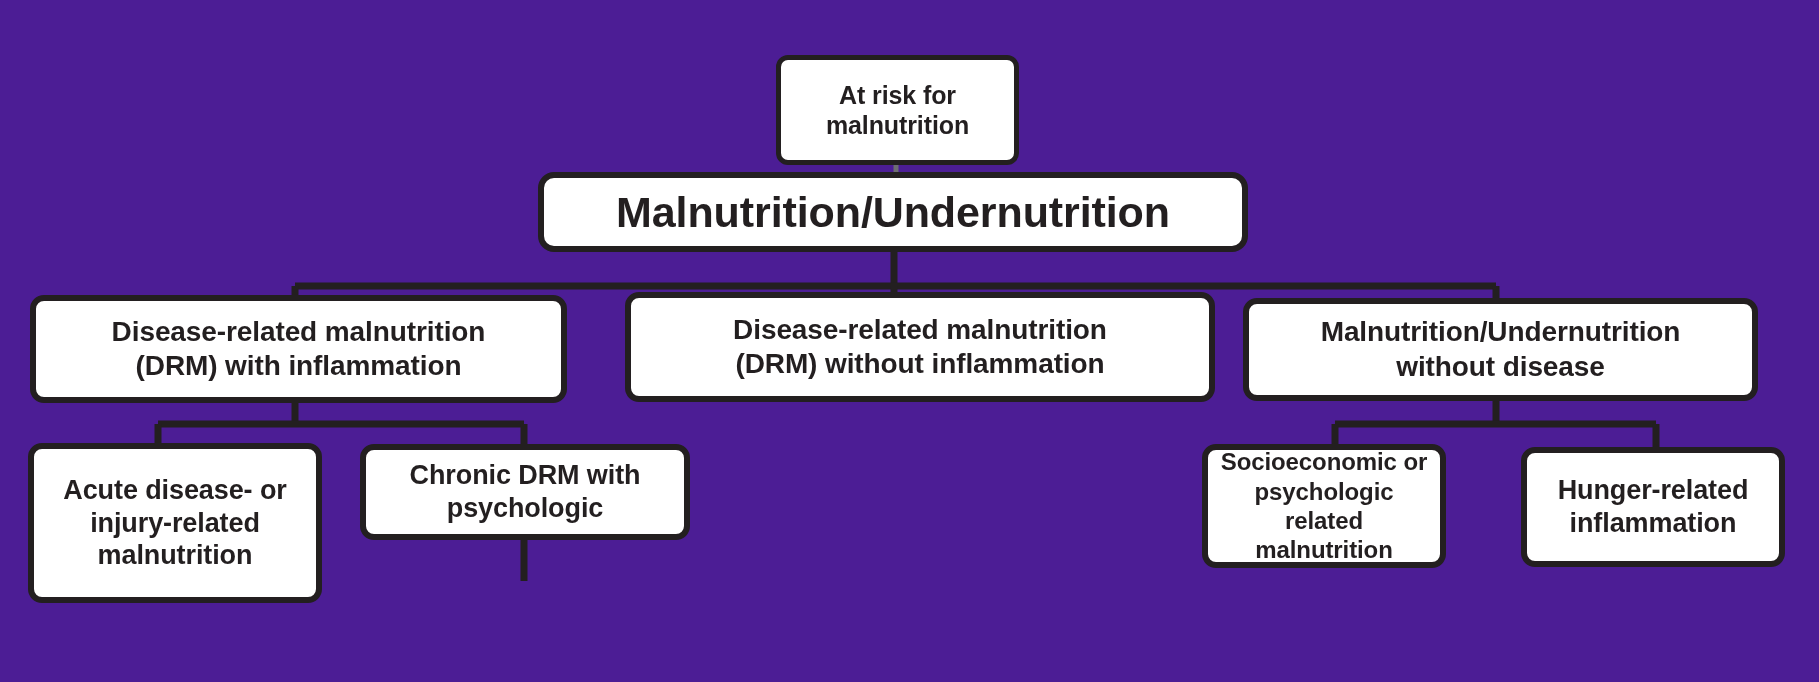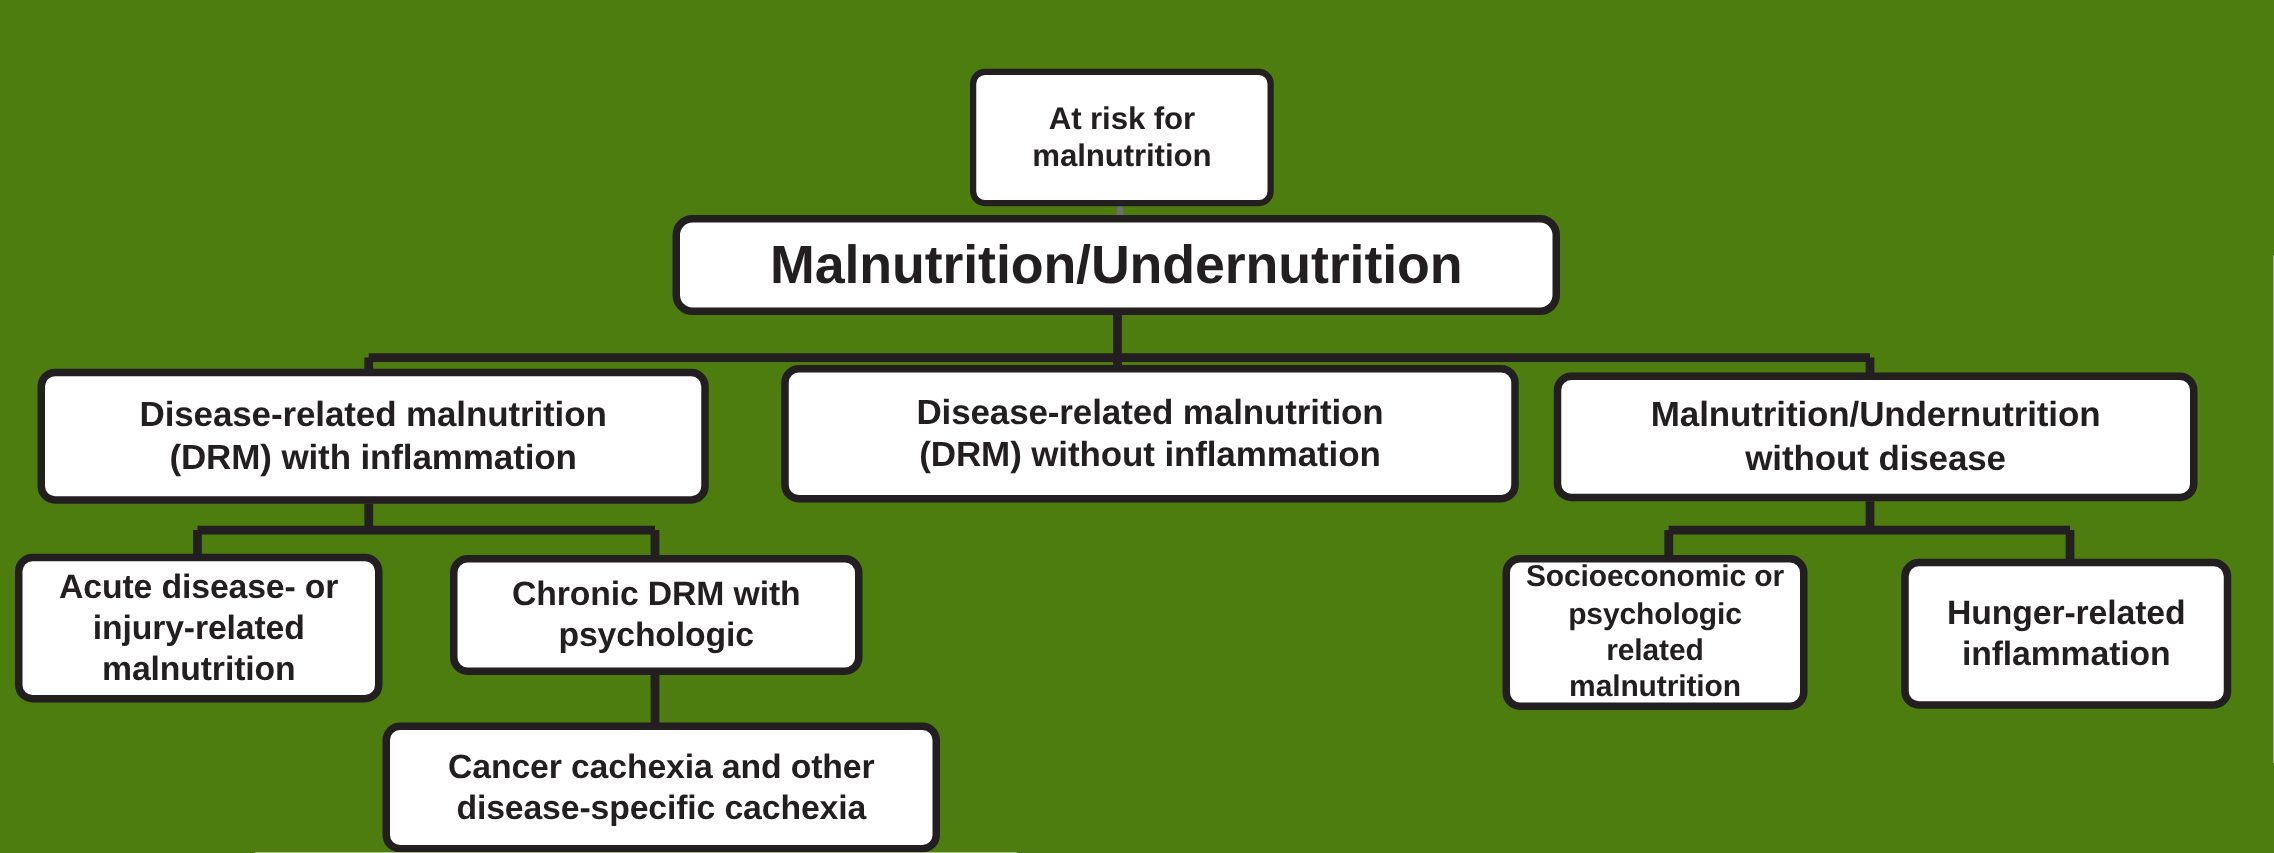--- a/index.html
+++ b/index.html
@@ -7,21 +7,21 @@
     padding: 0;
     background: #ffffff;
   }
   body {
     font-family: "Liberation Sans", sans-serif;
   }
   #canvas {
     position: relative;
     width: 1819px;
     height: 682px;
-    background: #4d7c0f;
+    background: #4c1d95;
     overflow: hidden;
   }
   #edges {
     position: absolute;
     left: 0;
     top: 0;
     width: 1819px;
     height: 682px;
     pointer-events: none;
   }
@@ -98,35 +98,31 @@
   <div class="node n-lvl2" style="left:625px; top:292px; width:590px; height:110px;">
     <span class="txt">Disease-related malnutrition
 (DRM) without inflammation</span>
   </div>
 
   <div class="node n-lvl2" style="left:1243px; top:298px; width:515px; height:103px;">
     <span class="txt">Malnutrition/Undernutrition
 without disease</span>
   </div>
 
-  <div class="node n-lvl3" style="left:12px; top:443px; width:294px; height:119px;">
+  <div class="node n-lvl3" style="left:28px; top:443px; width:294px; height:160px;">
     <span class="txt">Acute disease- or
 injury-related
 malnutrition</span>
   </div>
 
   <div class="node n-lvl3" style="left:360px; top:444px; width:330px; height:96px;">
     <span class="txt">Chronic DRM with
 psychologic</span>
   </div>
 
-  <div class="node n-lvl3" style="left:306px; top:578px; width:446px; height:104px;">
-    <span class="txt">Cancer cachexia and other
-disease-specific cachexia</span>
-  </div>
 
   <div class="node n-lvl3-sm" style="left:1202px; top:444px; width:244px; height:124px;">
     <span class="txt">Socioeconomic or
 psychologic related
 malnutrition</span>
   </div>
 
   <div class="node n-lvl3" style="left:1521px; top:447px; width:264px; height:120px;">
     <span class="txt">Hunger-related
 inflammation</span>

